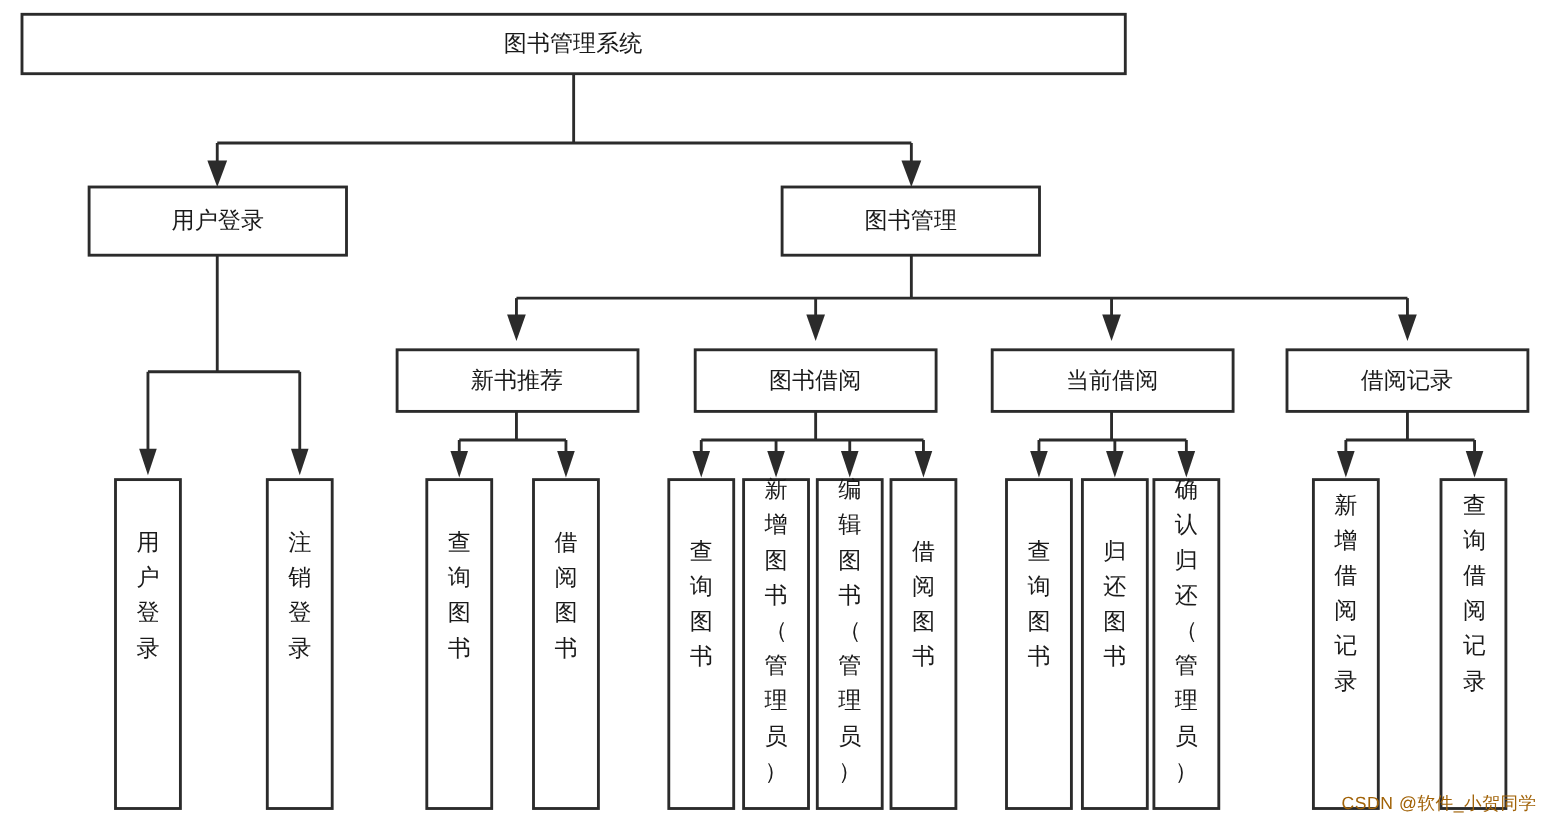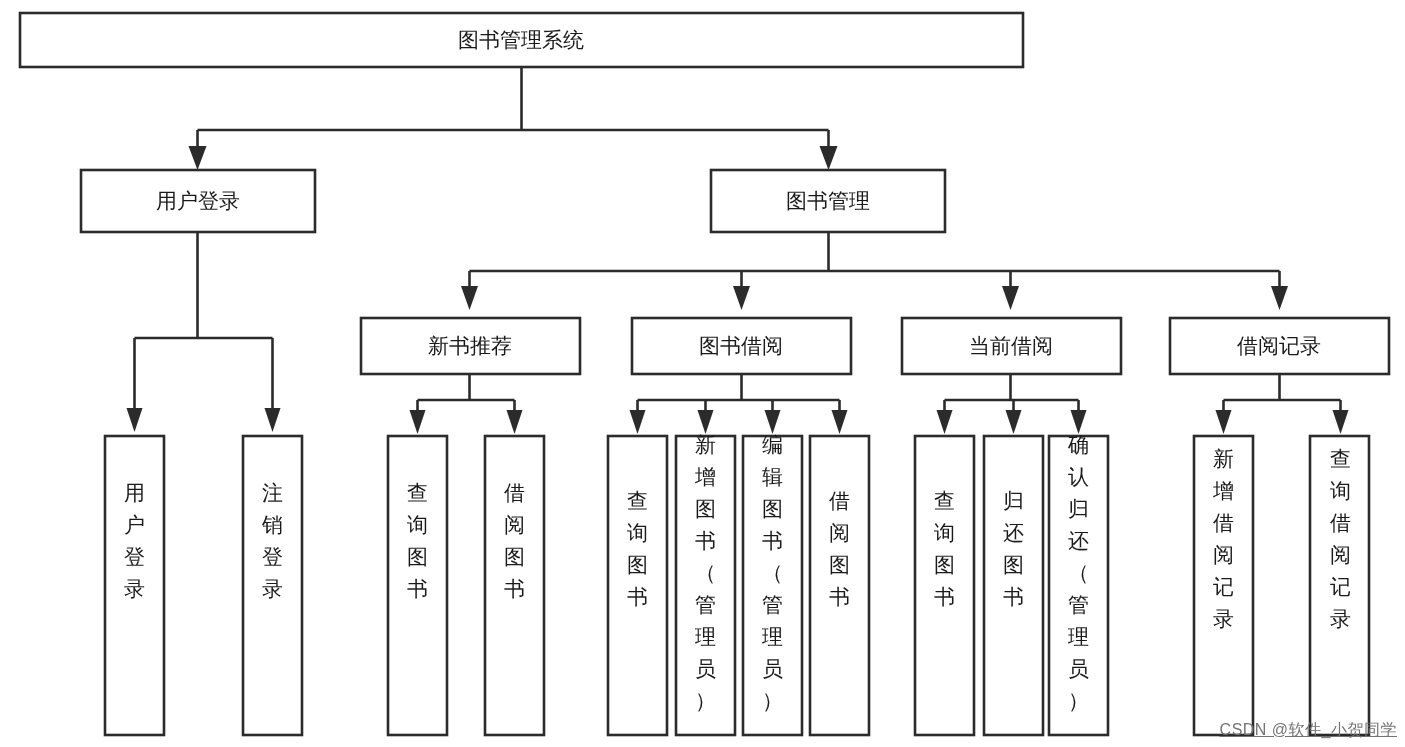--- a/index.html
+++ b/index.html
@@ -54,25 +54,24 @@
     font-size: 21px;
     fill: #1a1a1a;
     text-anchor: middle;
   }
   .watermark {
     position: absolute;
     right: 8px;
     bottom: 6px;
     font-family: "Liberation Sans", "DejaVu Sans", sans-serif;
     font-size: 16px;
-    color: #737373;
+    color: #a16207;
     white-space: nowrap;
     letter-spacing: 0.5px;
     pointer-events: none;
-    text-decoration: underline;
   }
 </style>
 </head>
 <body>
 
 <div id="diagram-root">
 
   <svg id="tree-svg" viewBox="0 0 1405 747">
 
     <g>

